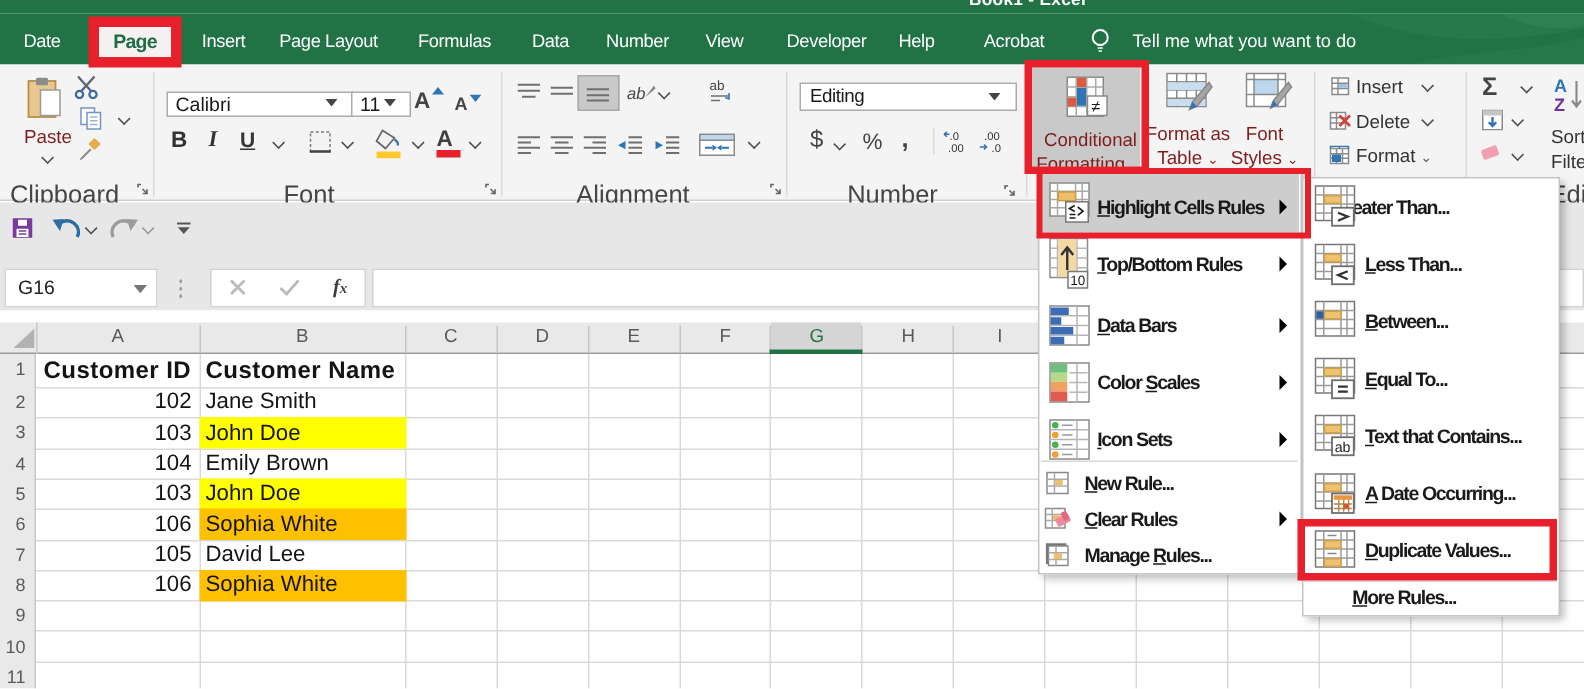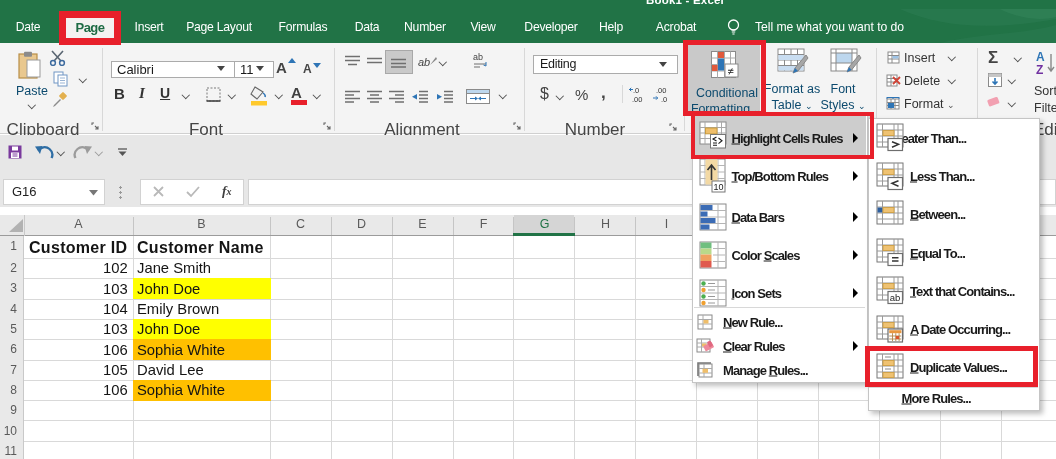--- a/index.html
+++ b/index.html
@@ -11,21 +11,21 @@
 .cbo{position:absolute;background:#fff;border:1px solid #ababab;font-size:13px;color:#1a1a1a}
 .car{position:absolute;width:4.5px;height:4.5px;border-right:1.4px solid #4d4d4d;border-bottom:1.4px solid #4d4d4d;transform:rotate(45deg);margin-top:-1px;margin-left:1px}
 .mtxt{position:absolute;font-weight:bold;font-size:13px;letter-spacing:-0.9px;color:#1a1a1a;white-space:nowrap;transform:translateY(-50%)}
 .arr{position:absolute;width:0;height:0;border-top:5px solid transparent;border-bottom:5px solid transparent;border-left:5.5px solid #000;transform:translateY(-50%)}
 .redbox{position:absolute;border:4.5px solid #e8202b;z-index:30;box-sizing:border-box}
 .colhdr{position:absolute;top:215px;height:19.5px;line-height:19.5px;font-size:12.5px;color:#5a5a5a;text-align:center}
 .rowhdr{position:absolute;left:0;width:17px;text-align:right;font-size:12px;color:#5a5a5a}
 .vline{position:absolute;width:1px;background:#d9d9d9;top:235.5px;bottom:0}
 .hline{position:absolute;height:1px;background:#d9d9d9;left:24px;right:0}
 .celltxt{position:absolute;font-size:14.8px;color:#141414;white-space:nowrap;transform:translateY(-50%);z-index:2}
-.ribtxt{position:absolute;font-size:12.5px;color:#0c4a6e;white-space:nowrap;transform:translateX(-50%)}
+.ribtxt{position:absolute;font-size:12.5px;color:#7f1d1d;white-space:nowrap;transform:translateX(-50%)}
 </style></head>
 <body>
 
 <div class="a" style="left:0;top:0;width:1056px;height:9px;background:#217346;overflow:hidden">
   <div class="a" style="left:646px;top:-6px;width:100px;color:#fff;font-size:11.5px;font-weight:bold;letter-spacing:0.2px">Book1 - Excel</div>
 </div>
 
 <div class="a" style="left:0;top:9px;width:1056px;height:33.7px;background:#217346;overflow:hidden">
   <svg class="a" style="left:880px;top:0" width="176" height="34">
       <path d="M20 0 C60 18 110 22 176 10 L176 0 Z" fill="#2b7b51" opacity="0.65"></path>

